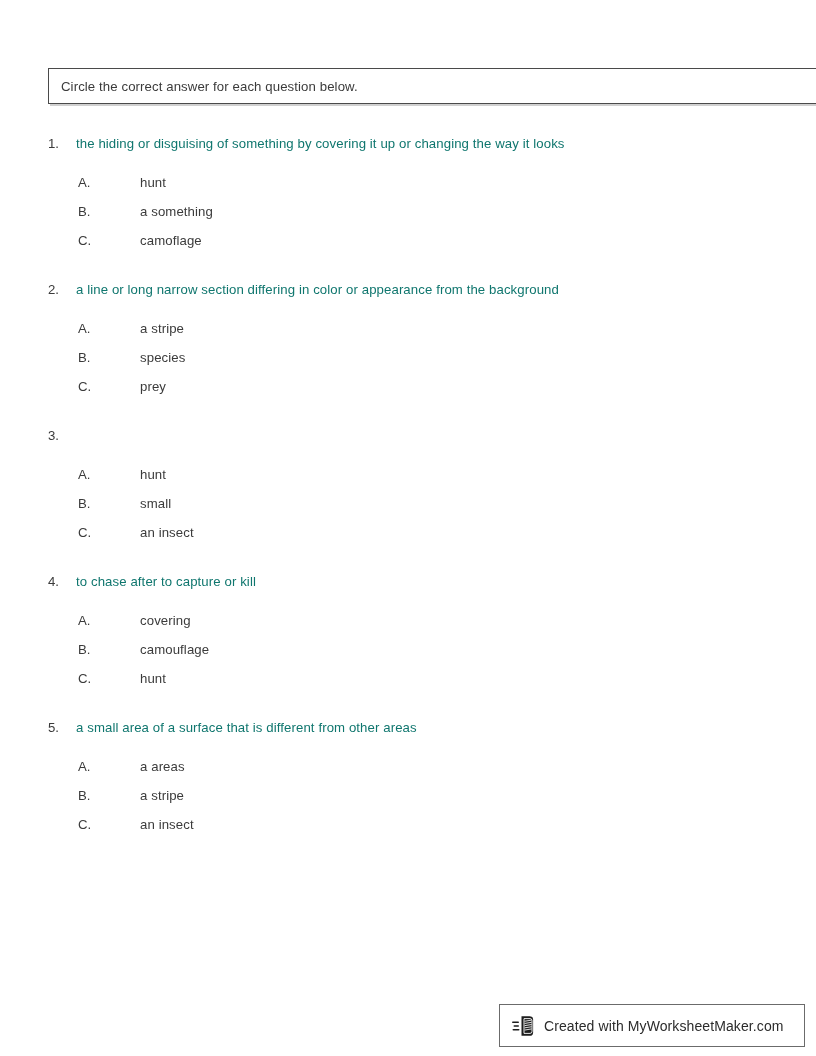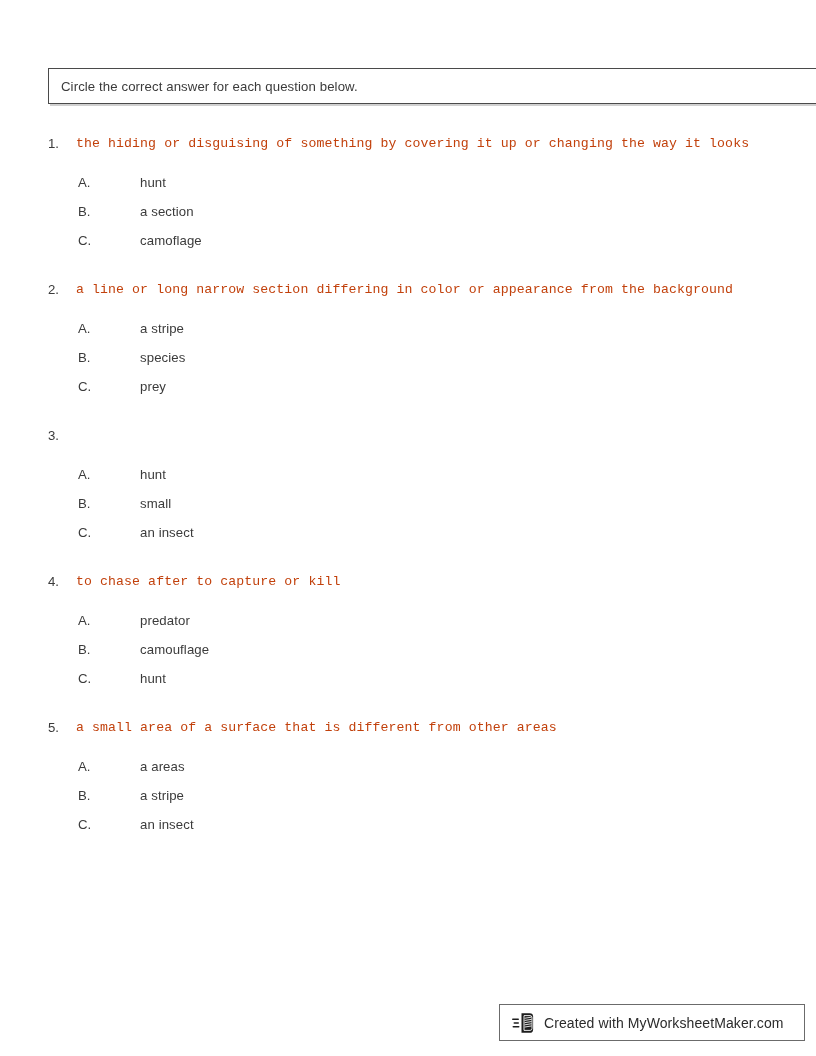--- a/index.html
+++ b/index.html
@@ -56,23 +56,22 @@
   .question-number {
     width: 28px;
     flex: 0 0 28px;
     font-size: 13.2px;
     line-height: 20px;
     color: #3b3b3b;
   }
   .question-prompt {
     font-size: 13.2px;
     line-height: 20px;
-    color: #c2410c;
-    letter-spacing: 0.1px;
-    font-family: Liberation Mono, monospace;
+    color: #0f766e;
+    letter-spacing: 0.1px;
   }
   .options {
     margin-top: 19px;
   }
   .option-row {
     display: flex;
     align-items: flex-start;
     padding-left: 78px;
     height: 29px;
   }
@@ -90,21 +89,21 @@
     letter-spacing: 0.1px;
     padding-left: 39px;
   }
 
   
   .footer-badge {
     position: absolute;
     left: 499px;
     top: 1004px;
     width: 306px;
-    height: 37px;
+    height: 43px;
     box-sizing: border-box;
     border: 1px solid #6b6b6b;
     background: #ffffff;
     display: flex;
     align-items: center;
     padding-left: 12px;
   }
   .footer-logo {
     width: 26px;
     height: 24px;
@@ -131,21 +130,21 @@
         <span class="question-number">1.</span>
         <span class="question-prompt">the hiding or disguising of something by covering it up or changing the way it looks</span>
       </div>
       <div class="options">
         <div class="option-row">
           <span class="option-letter">A.</span>
           <span class="option-text">hunt</span>
         </div>
         <div class="option-row">
           <span class="option-letter">B.</span>
-          <span class="option-text">a section</span>
+          <span class="option-text">a something</span>
         </div>
         <div class="option-row">
           <span class="option-letter">C.</span>
           <span class="option-text">camoflage</span>
         </div>
       </div>
     </div>
     <div class="question-block">
       <div class="question-row">
         <span class="question-number">2.</span>
@@ -186,21 +185,21 @@
       </div>
     </div>
     <div class="question-block">
       <div class="question-row">
         <span class="question-number">4.</span>
         <span class="question-prompt">to chase after to capture or kill</span>
       </div>
       <div class="options">
         <div class="option-row">
           <span class="option-letter">A.</span>
-          <span class="option-text">predator</span>
+          <span class="option-text">covering</span>
         </div>
         <div class="option-row">
           <span class="option-letter">B.</span>
           <span class="option-text">camouflage</span>
         </div>
         <div class="option-row">
           <span class="option-letter">C.</span>
           <span class="option-text">hunt</span>
         </div>
       </div>

